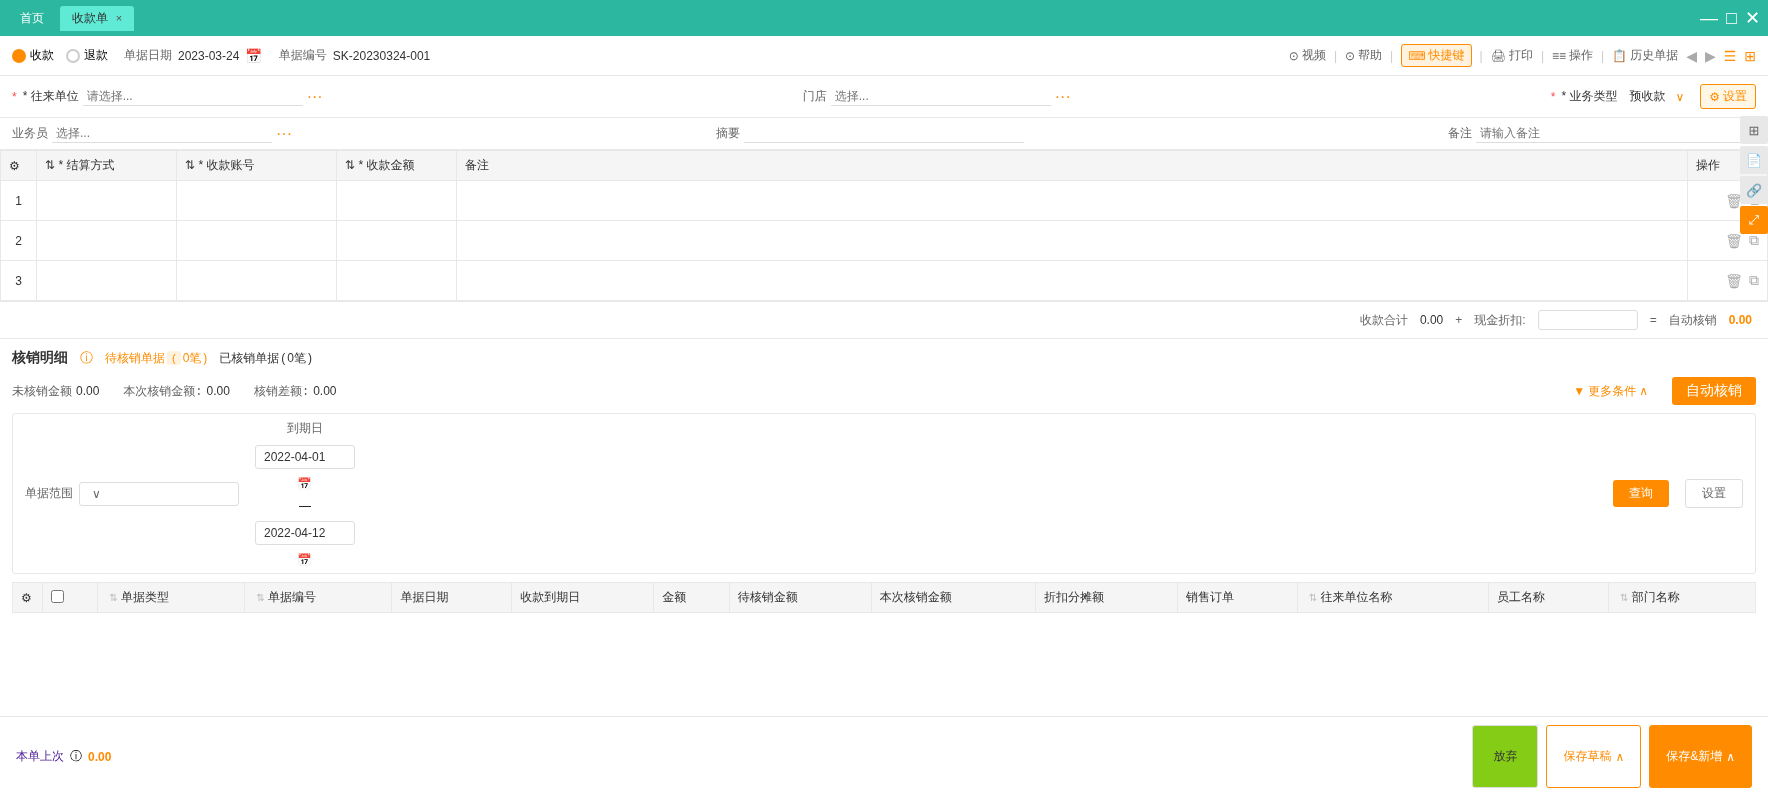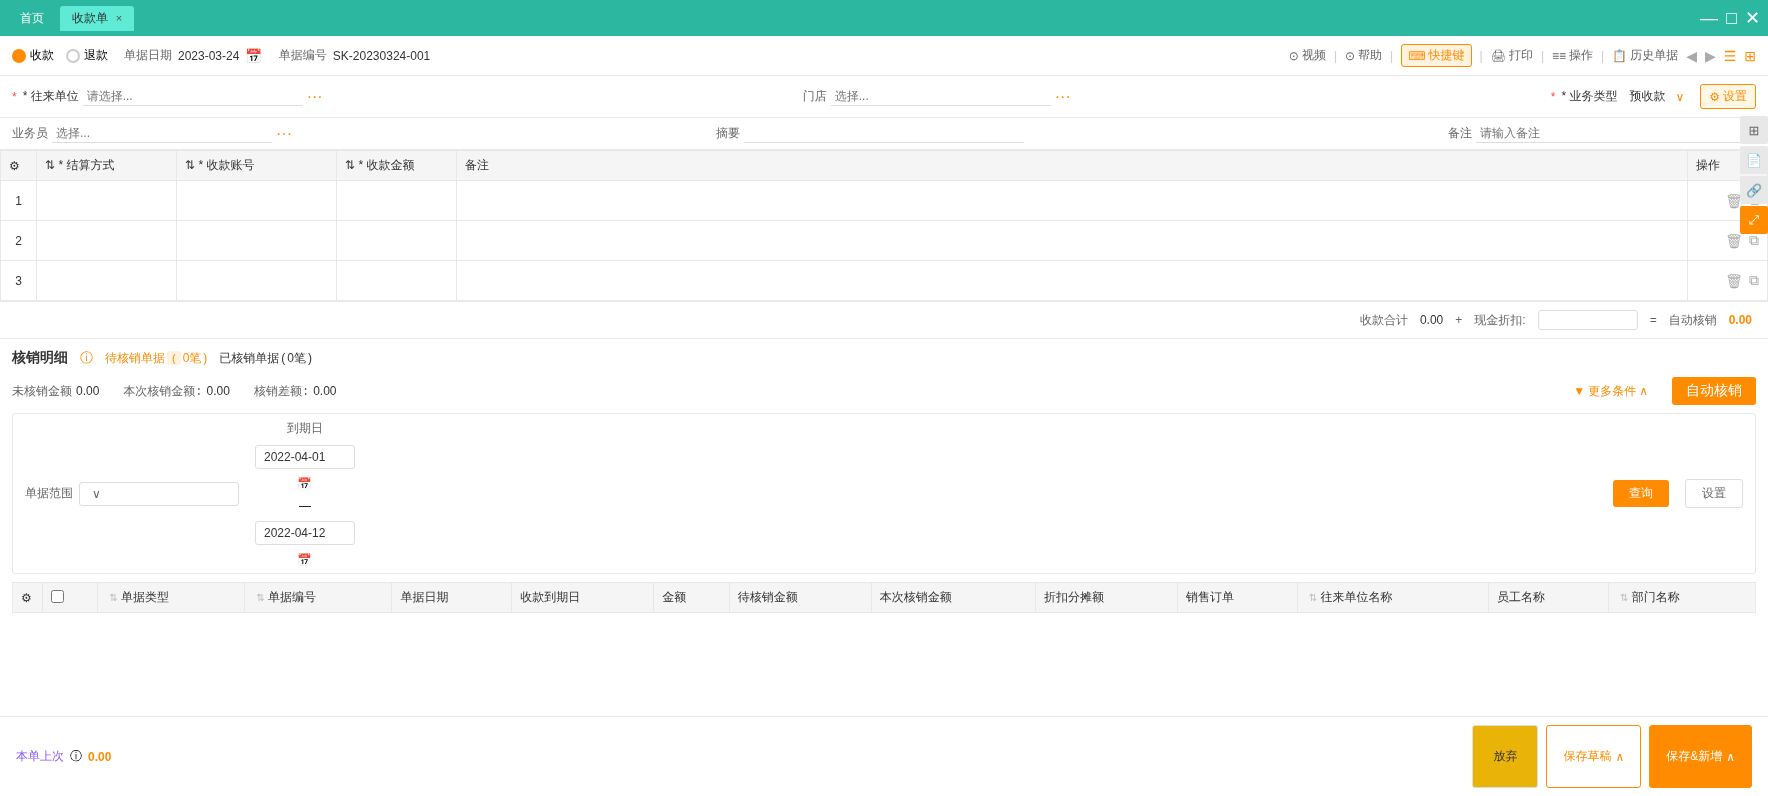--- a/index.html
+++ b/index.html
@@ -280,26 +280,26 @@
     
     .bottom-footer {
       display: flex;
       align-items: center;
       padding: 8px 16px;
       border-top: 1px solid #e8e8e8;
       background: #fff;
       flex-shrink: 0;
     }
     .footer-info { display: flex; align-items: center; gap: 6px; }
-    .footer-label { color: #8b5cf6; text-align: center; }
+    .footer-label { color: #4c1d95; text-align: center; }
     .footer-value { color: #ff8c00; font-weight: 600; }
     .footer-spacer { flex: 1; }
     .footer-btns { display: flex; gap: 8px; }
     .abandon-btn {
-      background: #eab308;
+      background: #84cc16;
       border: 1px solid #ddd;
       border-radius: 3px;
       padding: 6px 20px;
       cursor: pointer;
       color: #333;
     }
     .draft-btn {
       background: #fff;
       border: 1px solid #ff8c00;
       border-radius: 3px;

